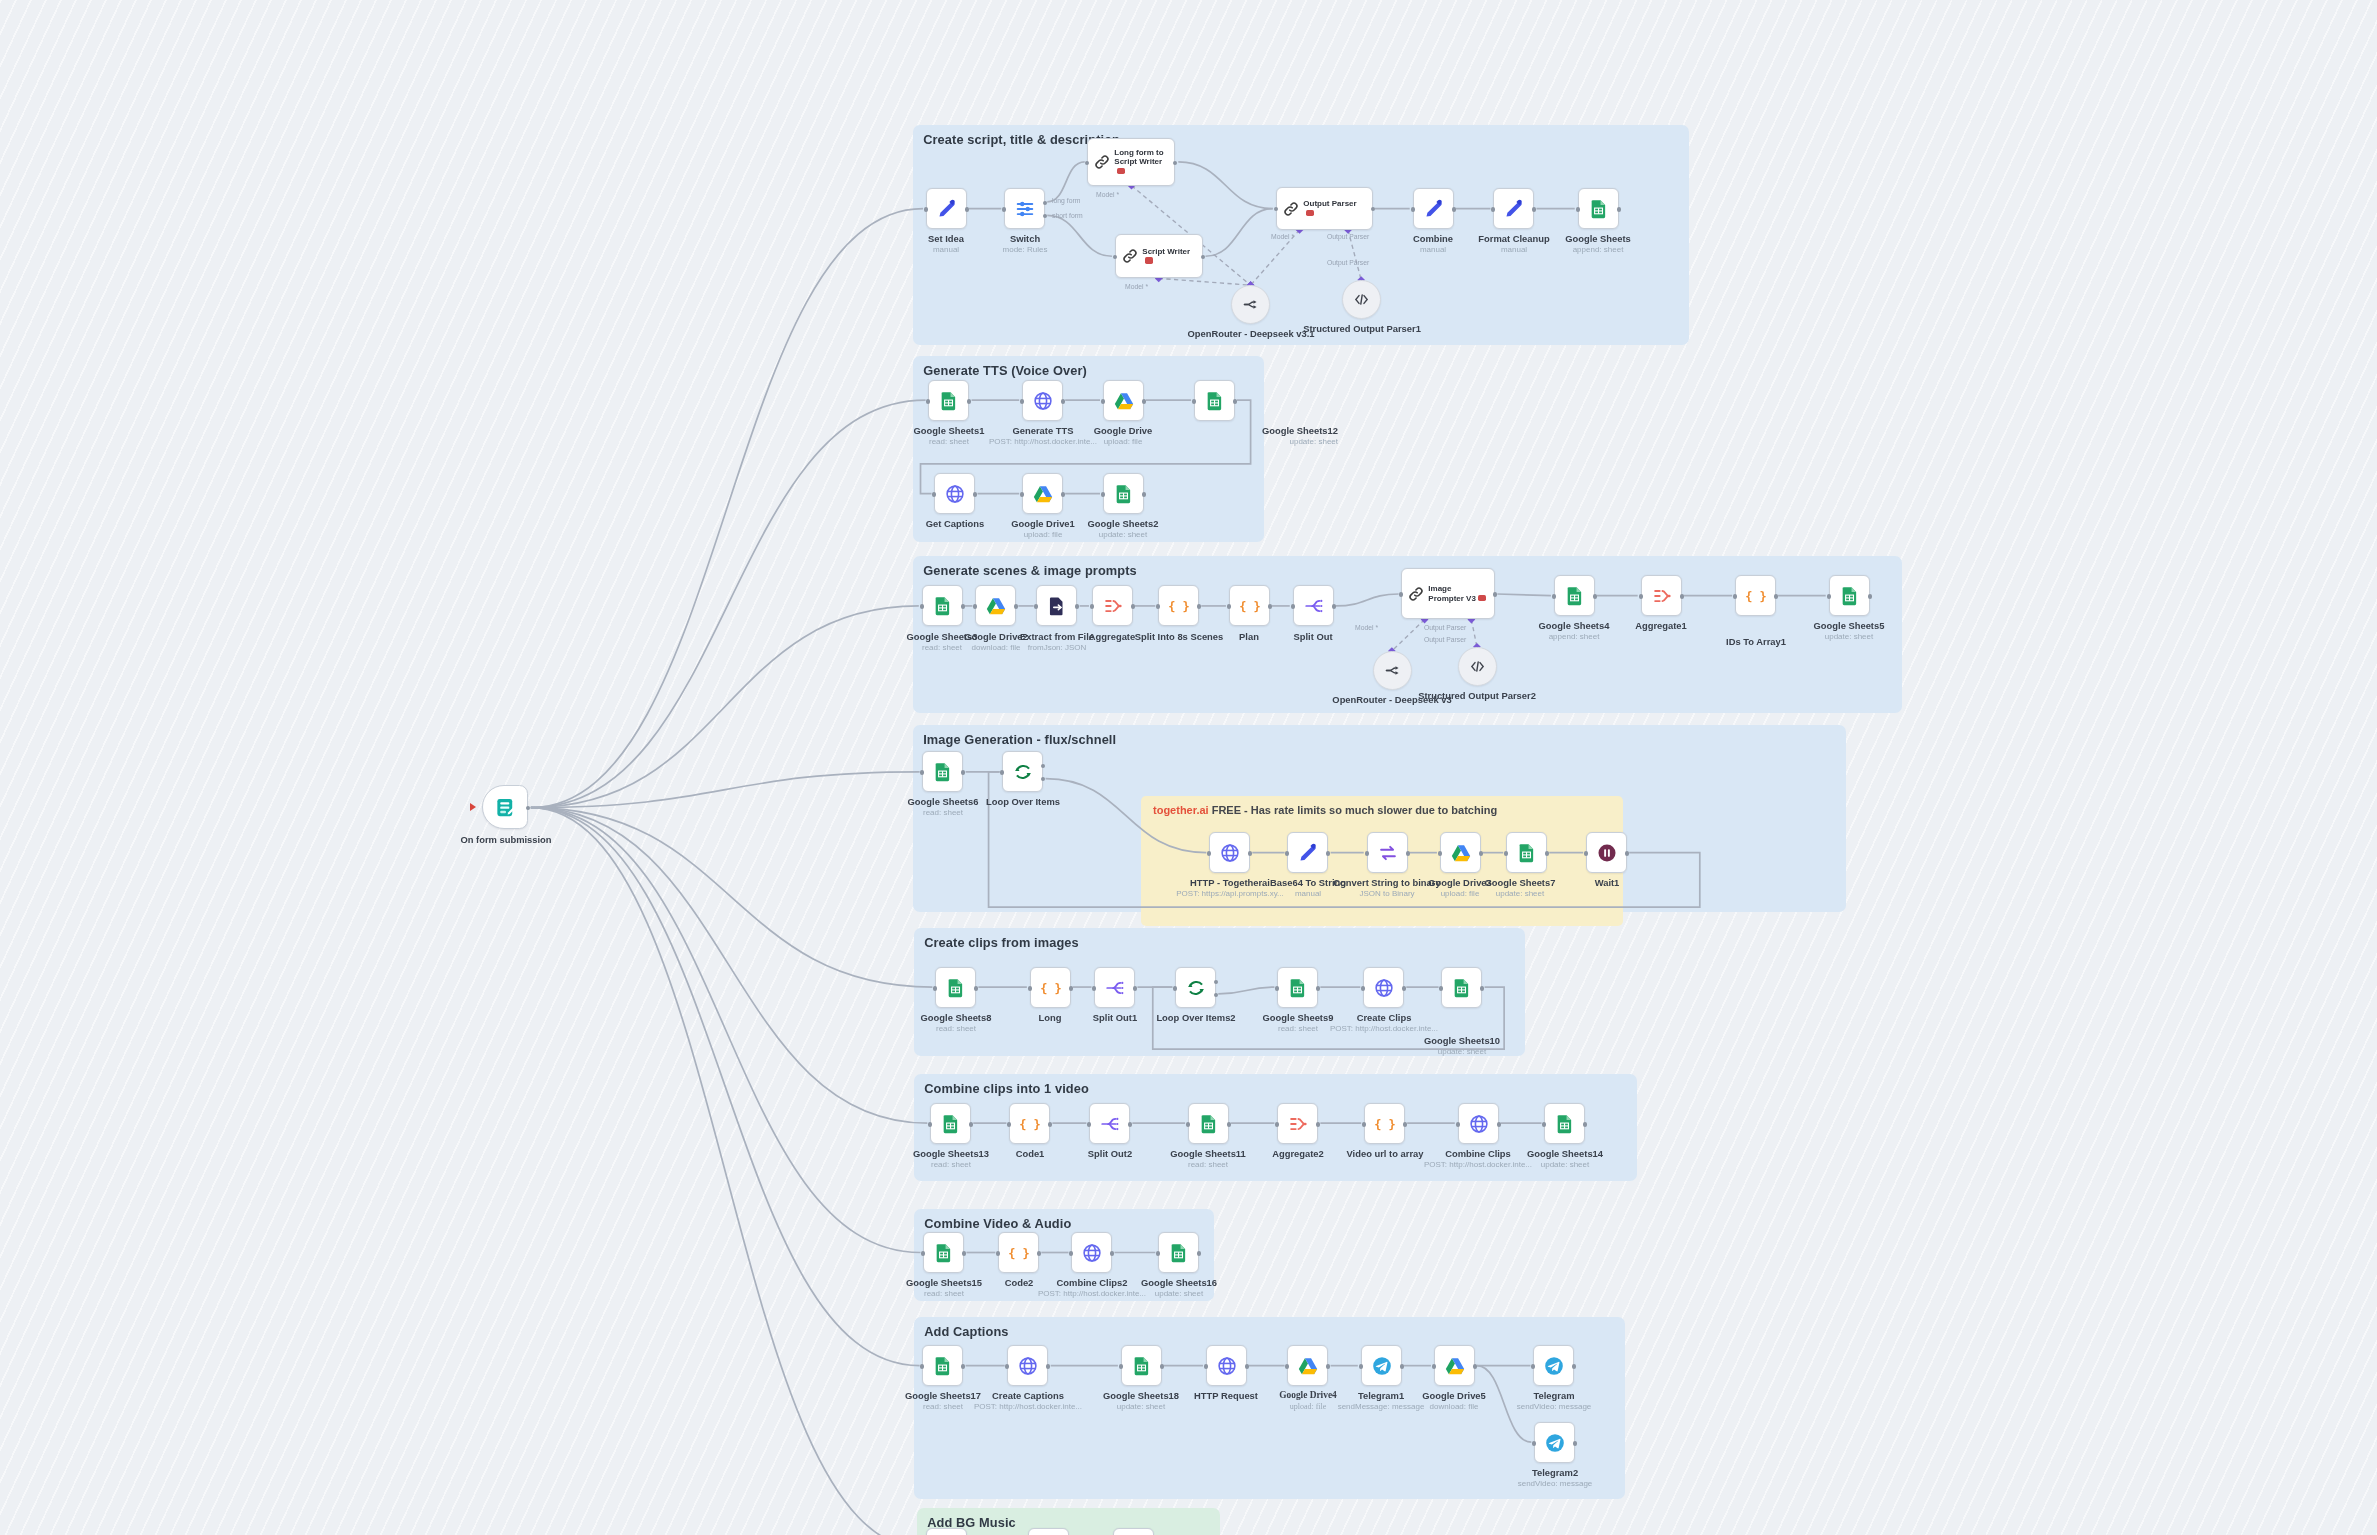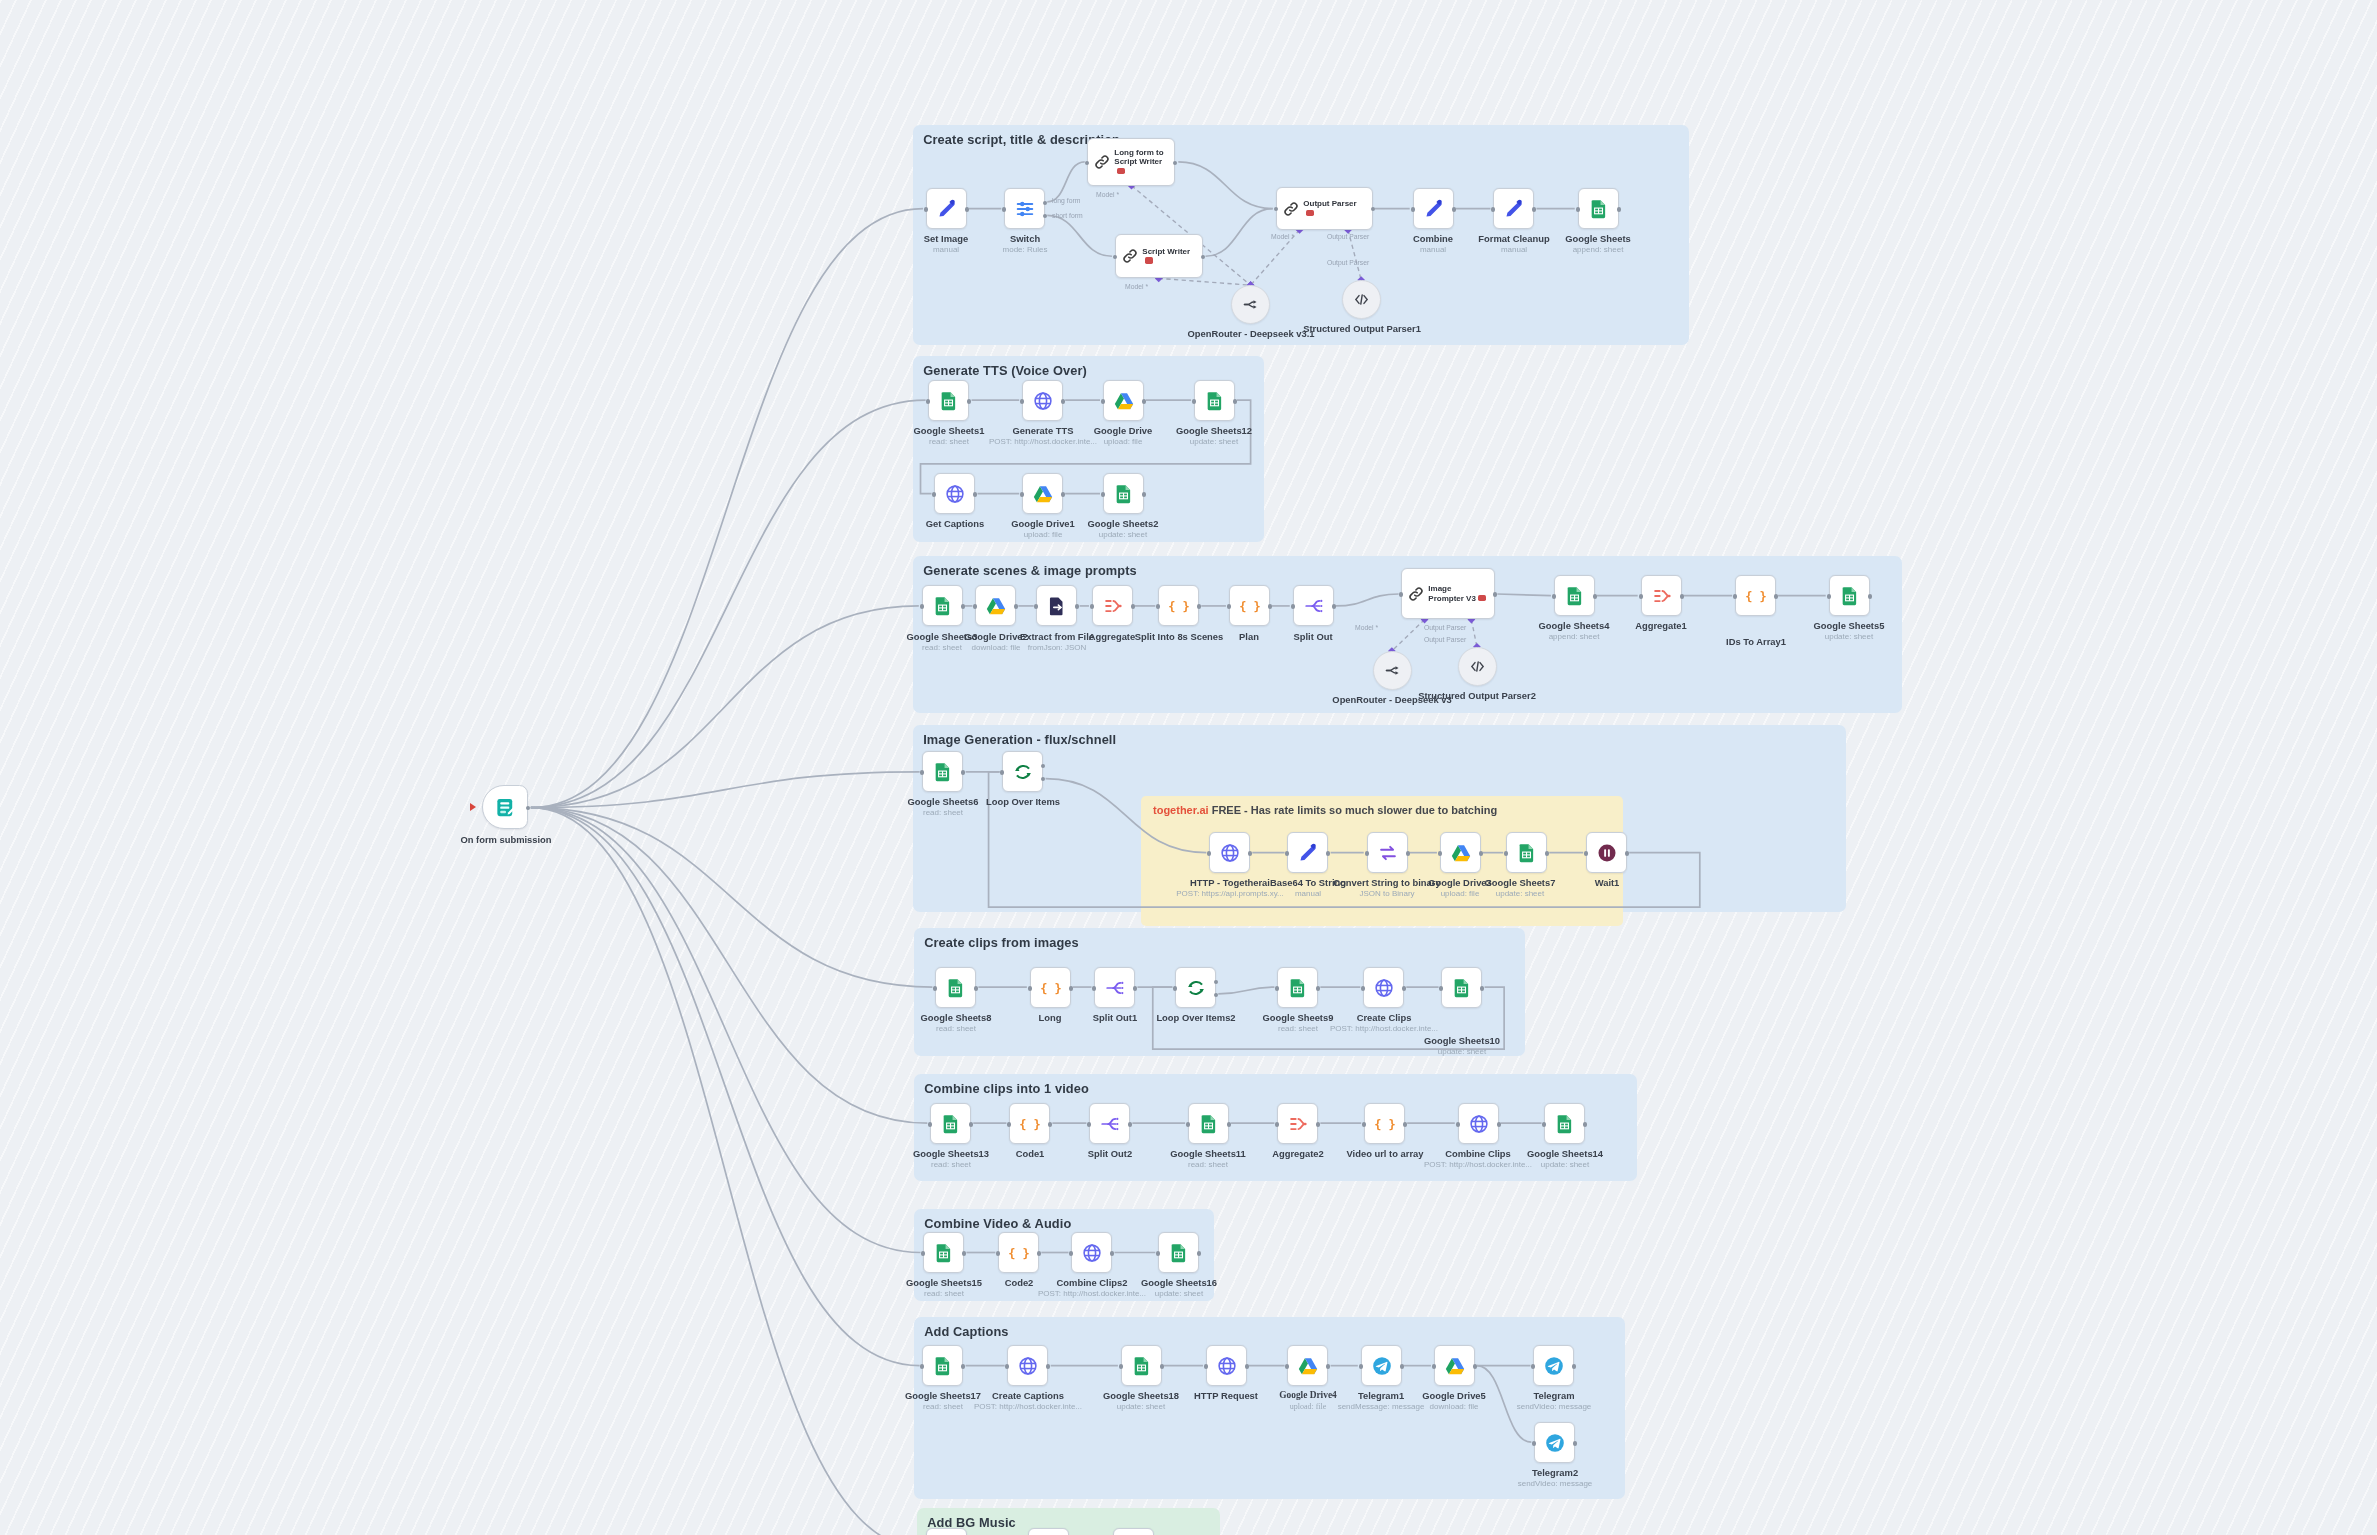--- a/index.html
+++ b/index.html
@@ -192,21 +192,21 @@
         <span class="ic" style="width: 22px; height: 22px; flex: 0 0 22px;">
           <svg viewBox="0 0 24 24">
             <path fill="#4353e8" d="M3.8 20.2l1-4L16.5 4.5c.9-.9 2.4-.9 3.3 0 .9.9.9 2.4 0 3.3L8.1 19.5l-4.3.7z"></path>
             <path fill="#2e3ed4" d="M14.6 4.4l3.3 3.3 1.9-1.9c.9-.9.9-2.4 0-3.3-.9-.9-2.4-.9-3.3 0l-1.9 1.9z"></path>
           </svg>
         </span>
         <span class="pd" style="left: -3px; top: 18.3px;"></span>
         <span class="pd" style="right: -3px; top: 18.3px;"></span>
       </div>
       <div class="nlabel" style="left: 882px; top: 233px;">
-        <div>Set Image</div>
+        <div>Set Idea</div>
         <div class="nsub">manual</div>
       </div>
       <div class="node" style="left: 1004px; top: 188px; width: 41px; height: 41px;">
         <span class="ic" style="width: 22px; height: 22px; flex: 0 0 22px;">
           <svg viewBox="0 0 24 24">
             <g stroke="#4285f4" stroke-width="2" stroke-linecap="round">
               <line x1="4" y1="6.5" x2="20" y2="6.5"></line>
               <line x1="4" y1="12" x2="20" y2="12"></line>
               <line x1="4" y1="17.5" x2="20" y2="17.5"></line>
             </g>
@@ -391,21 +391,21 @@
             <g stroke="#fff" stroke-width="1.2" fill="none">
               <rect x="7.2" y="11" width="8.6" height="6.2"></rect>
               <line x1="7.2" y1="14.1" x2="15.8" y2="14.1"></line>
               <line x1="11.5" y1="11" x2="11.5" y2="17.2"></line>
             </g>
           </svg>
         </span>
         <span class="pd" style="left: -3px; top: 18.3px;"></span>
         <span class="pd" style="right: -3px; top: 18.3px;"></span>
       </div>
-      <div class="nlabel" style="left: 1150px; top: 425px;">
+      <div class="nlabel" style="left: 1210px; top: 425px; text-align: right;">
         <div>Google Sheets12</div>
         <div class="nsub">update: sheet</div>
       </div>
       <div class="node" style="left: 934px; top: 473px; width: 41px; height: 41px;">
         <span class="ic" style="width: 22px; height: 22px; flex: 0 0 22px;">
           <svg viewBox="0 0 24 24" fill="none" stroke="#6468ef" stroke-width="1.7">
             <circle cx="12" cy="12" r="8.6"></circle>
             <ellipse cx="12" cy="12" rx="3.9" ry="8.6"></ellipse>
             <line x1="3.7" y1="9.2" x2="20.3" y2="9.2"></line>
             <line x1="3.7" y1="14.8" x2="20.3" y2="14.8"></line>

